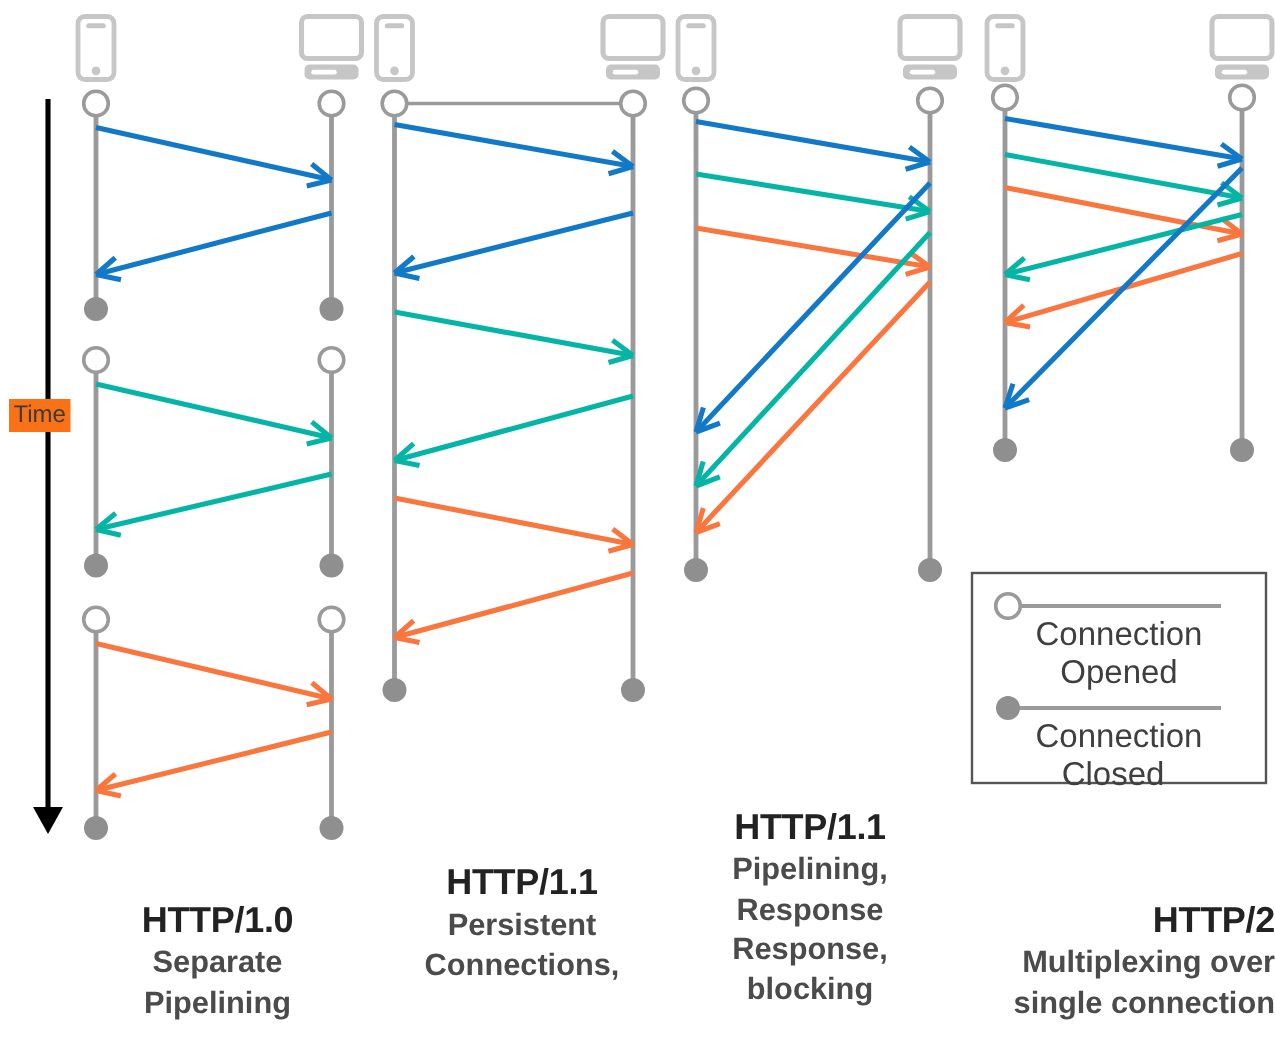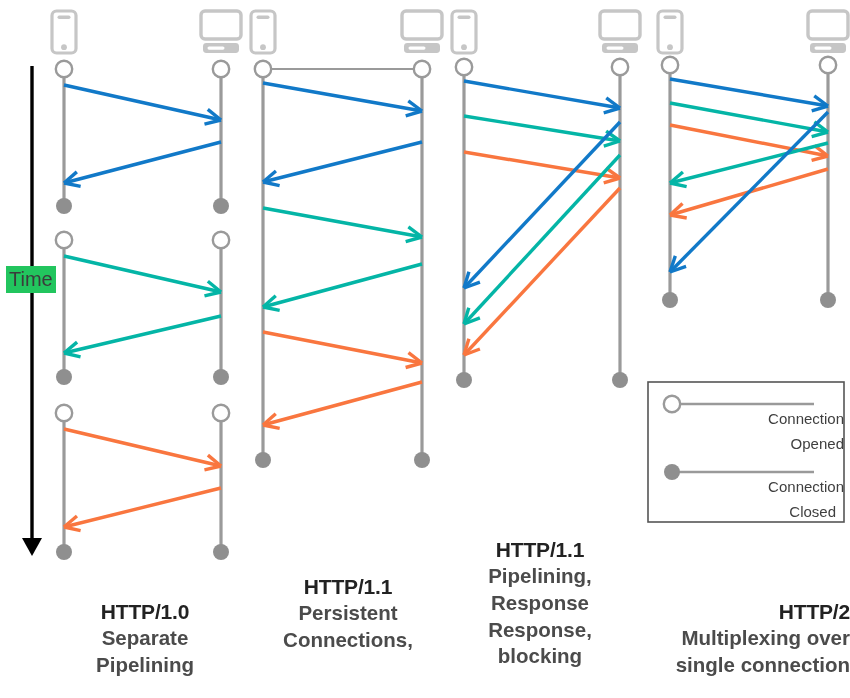--- a/index.html
+++ b/index.html
@@ -29,40 +29,40 @@
     position: absolute;
     text-align: center;
     line-height: 1.30;
     font-size: 20.5px;
     color: #4b4b4b;
   }
   .caption .ttl {
     display: block;
     font-weight: bold;
     color: #222222;
-    font-size: 21px;
+    font-size: 24px;
     letter-spacing: -0.2px;
   }
   .caption .sub {
     display: block;
     font-weight: bold;
   }
   .time-label {
     position: absolute;
-    font-size: 20px;
+    font-size: 16px;
     color: #3b3b3b;
-    background: #22c55e;
+    background: #f97316;
     padding: 2px 3px;
     white-space: nowrap;
   }
   .legend-text {
     position: absolute;
-    font-size: 15px;
+    font-size: 22px;
     color: #3f3f3f;
-    text-align: right;
+    text-align: center;
     white-space: nowrap;
   }
 </style>
 </head>
 <body>
 
 <div id="canvas">
   <svg class="diagram" viewBox="0 0 850 698">
     <defs>
       <g id="icon-phone">

